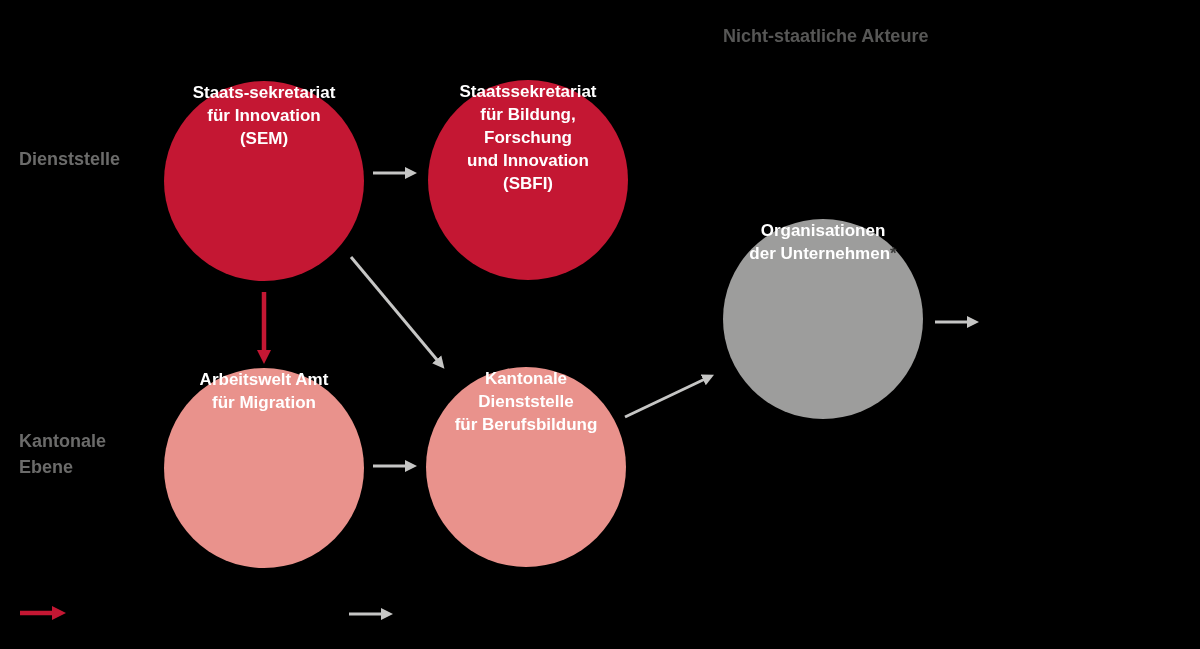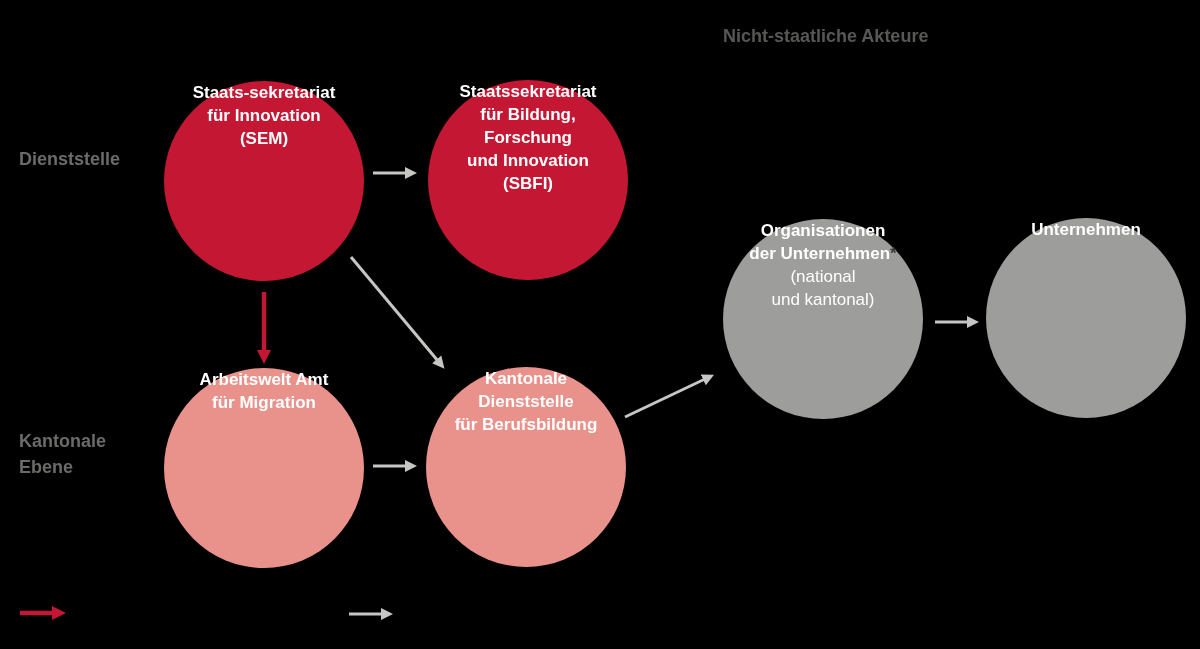--- a/index.html
+++ b/index.html
@@ -128,21 +128,17 @@
   </div>
 
   <div class="node pink" style="left:426px; top:367px;">
     <span class="node-text">Kantonale
 Dienststelle
 für Berufsbildung</span>
   </div>
 
   <div class="node gray" style="left:723px; top:219px;">
     <span class="node-text"><span>Organisationen
-der Unternehmen</span><span class="asterisk">*</span><span class="reg-part">(national
-und kantonal)</span></span>
+der Unternehmen</span><span class="asterisk">*</span></span>
   </div>
 
-  <div class="node gray" style="left:986px; top:218px;">
-    <span class="node-text">Unternehmen</span>
-  </div>
 
 </div>
 
 </body></html>

